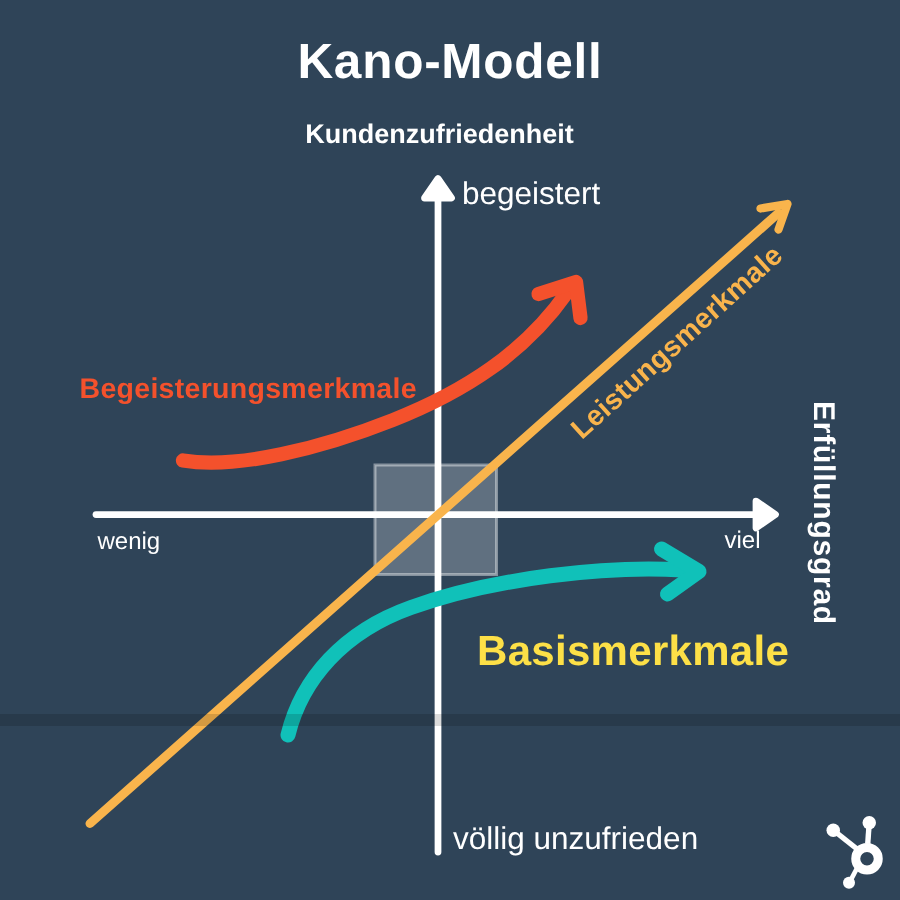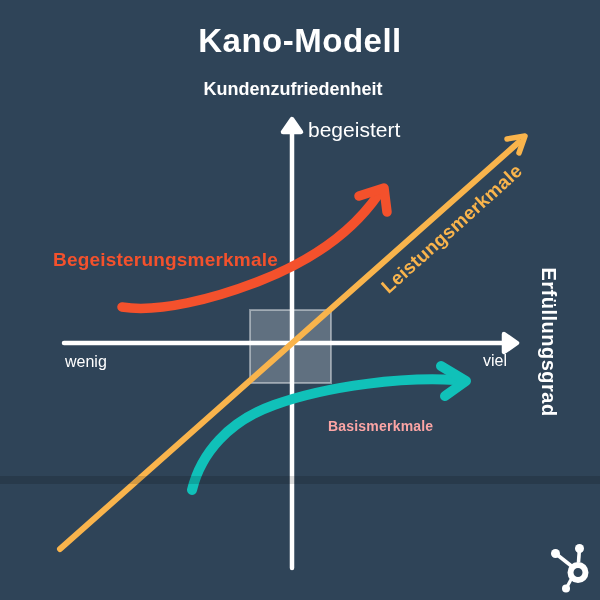--- a/index.html
+++ b/index.html
@@ -65,23 +65,23 @@
     color: #f4512c;
     font-size: 19px;
   }
   .label-performance {
     left: 452px; top: 229px;
     transform: translate(-50%, -50%) rotate(-42deg);
     color: #f9b44c;
     font-size: 19px;
   }
   .label-basic {
-    left: 328px; top: 418px;
-    color: #fca5a5;
-    font-size: 14px;
+    left: 318px; top: 418px;
+    color: #fde047;
+    font-size: 28px;
   }
   .bottom-shade {
     position: absolute;
     left: 0; bottom: 0;
     width: 600px; height: 8px;
     background: rgba(0,0,0,0.14);
   }
 </style>
 </head>
 <body>
@@ -127,20 +127,21 @@
       <circle cx="566" cy="588.5" r="4" stroke="none"></circle>
     </g>
   </svg>
 
   <div class="label title">Kano-Modell</div>
 
   <div class="label y-title">Kundenzufriedenheit</div>
 
   <div class="label tick tick-begeistert">begeistert</div>
 
+  <div class="label tick tick-unzufrieden">völlig unzufrieden</div>
 
   <div class="label tick tick-wenig">wenig</div>
 
   <div class="label tick tick-viel">viel</div>
 
   <div class="label x-title">Erfüllungsgrad</div>
 
   <div class="label curve-label label-excitement">Begeisterungsmerkmale</div>
 
   <div class="label curve-label label-performance">Leistungsmerkmale</div>

